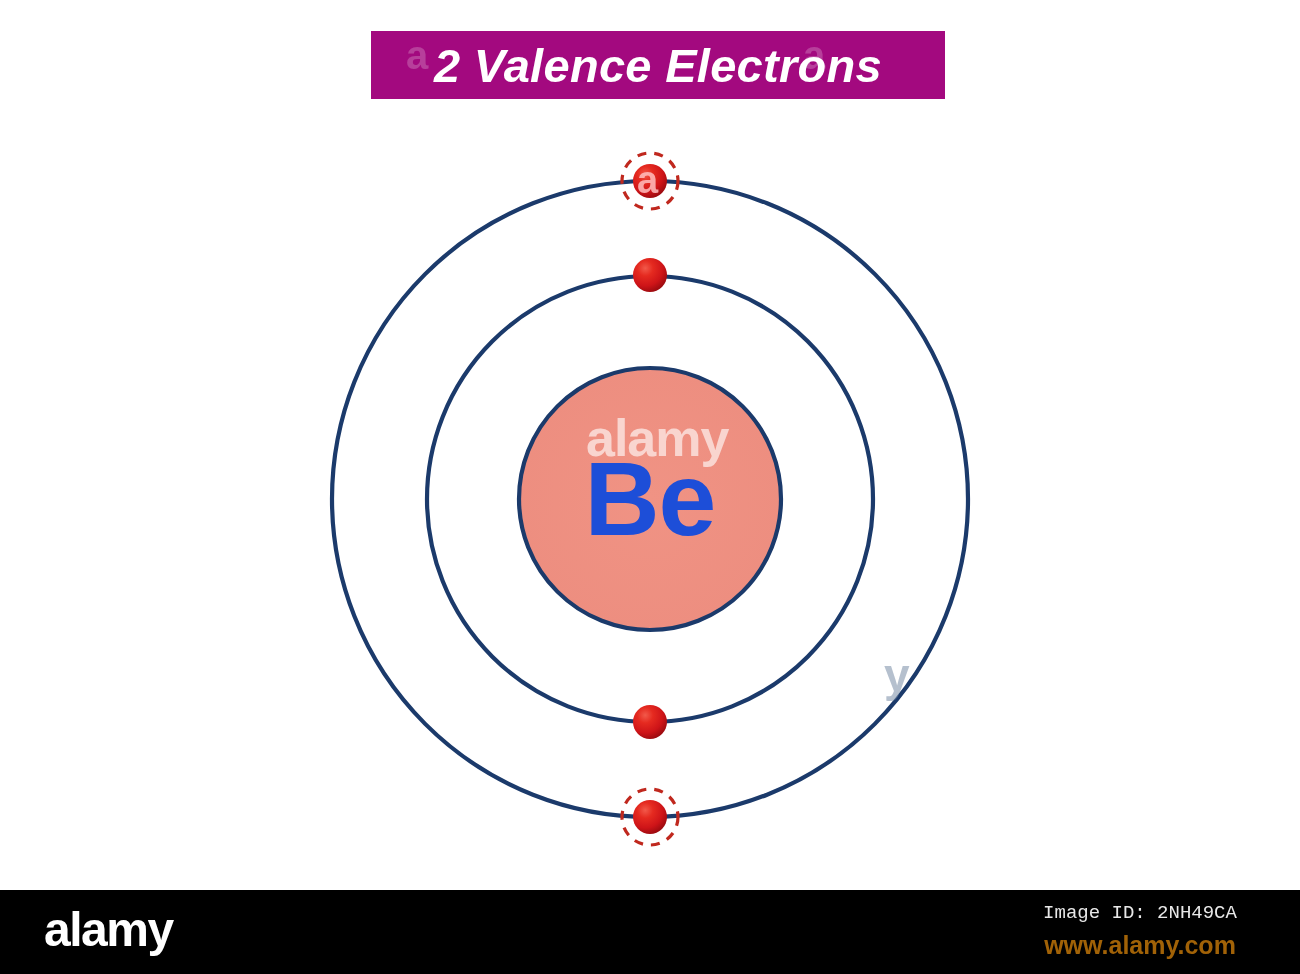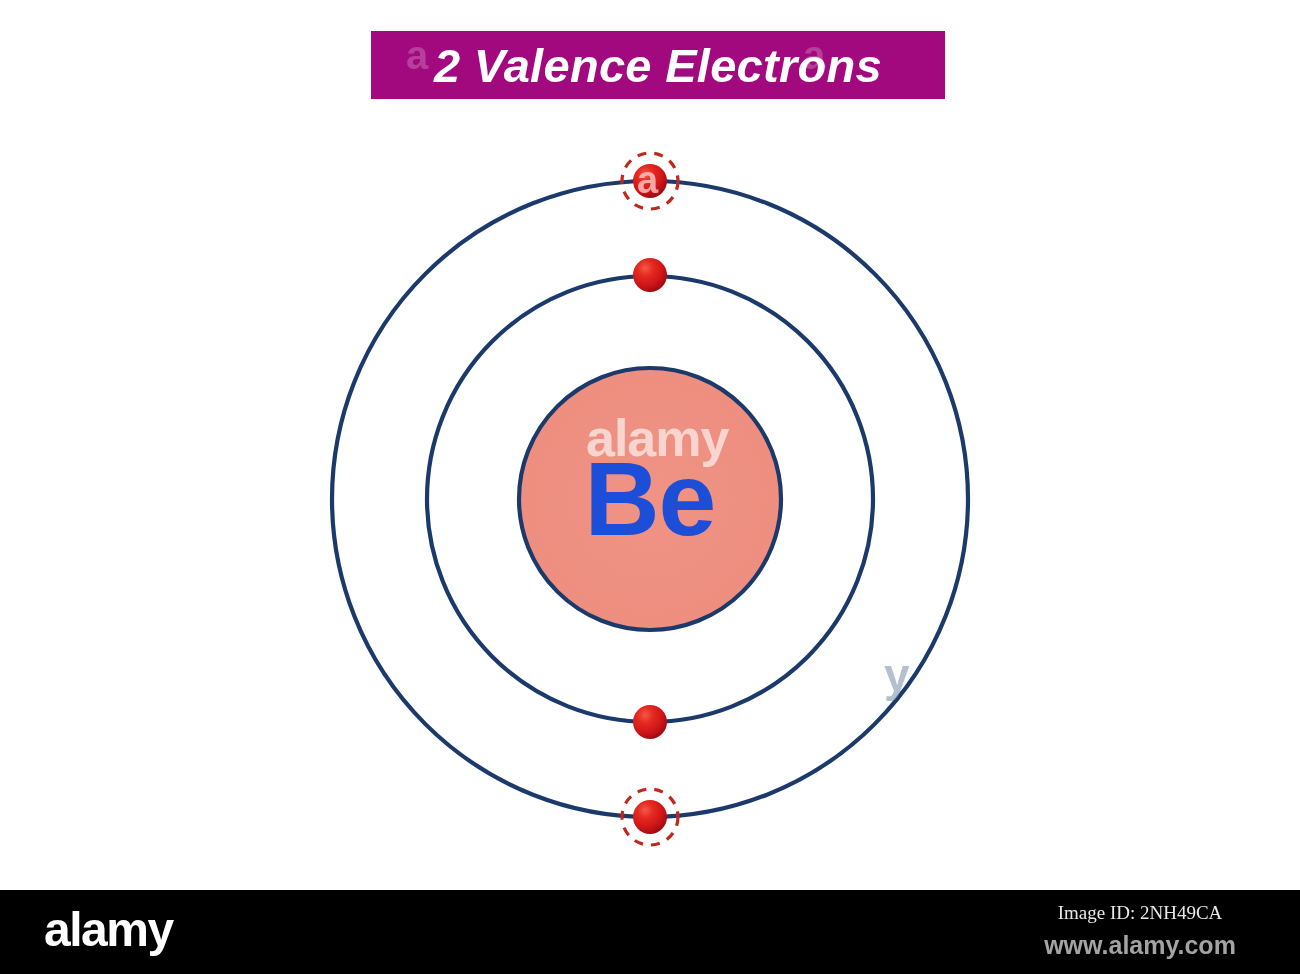--- a/index.html
+++ b/index.html
@@ -139,30 +139,30 @@
     letter-spacing: -1.5px;
     line-height: 1.1;
   }
   #footer-image-id {
     position: absolute;
     right: 30px;
     top: 12px;
     width: 260px;
     text-align: center;
     color: #e8e8e8;
-    font-family: Liberation Serif, serif;
+    font-family: Liberation Mono, monospace;
     font-size: 19px;
   }
   #footer-url {
     position: absolute;
     right: 30px;
     top: 41px;
     width: 260px;
     text-align: center;
-    color: #a3a3a3;
+    color: #a16207;
     font-family: "Liberation Sans", sans-serif;
     font-weight: bold;
     font-size: 25px;
   }
 </style>
 </head>
 <body>
 
 <div id="artboard">
 

